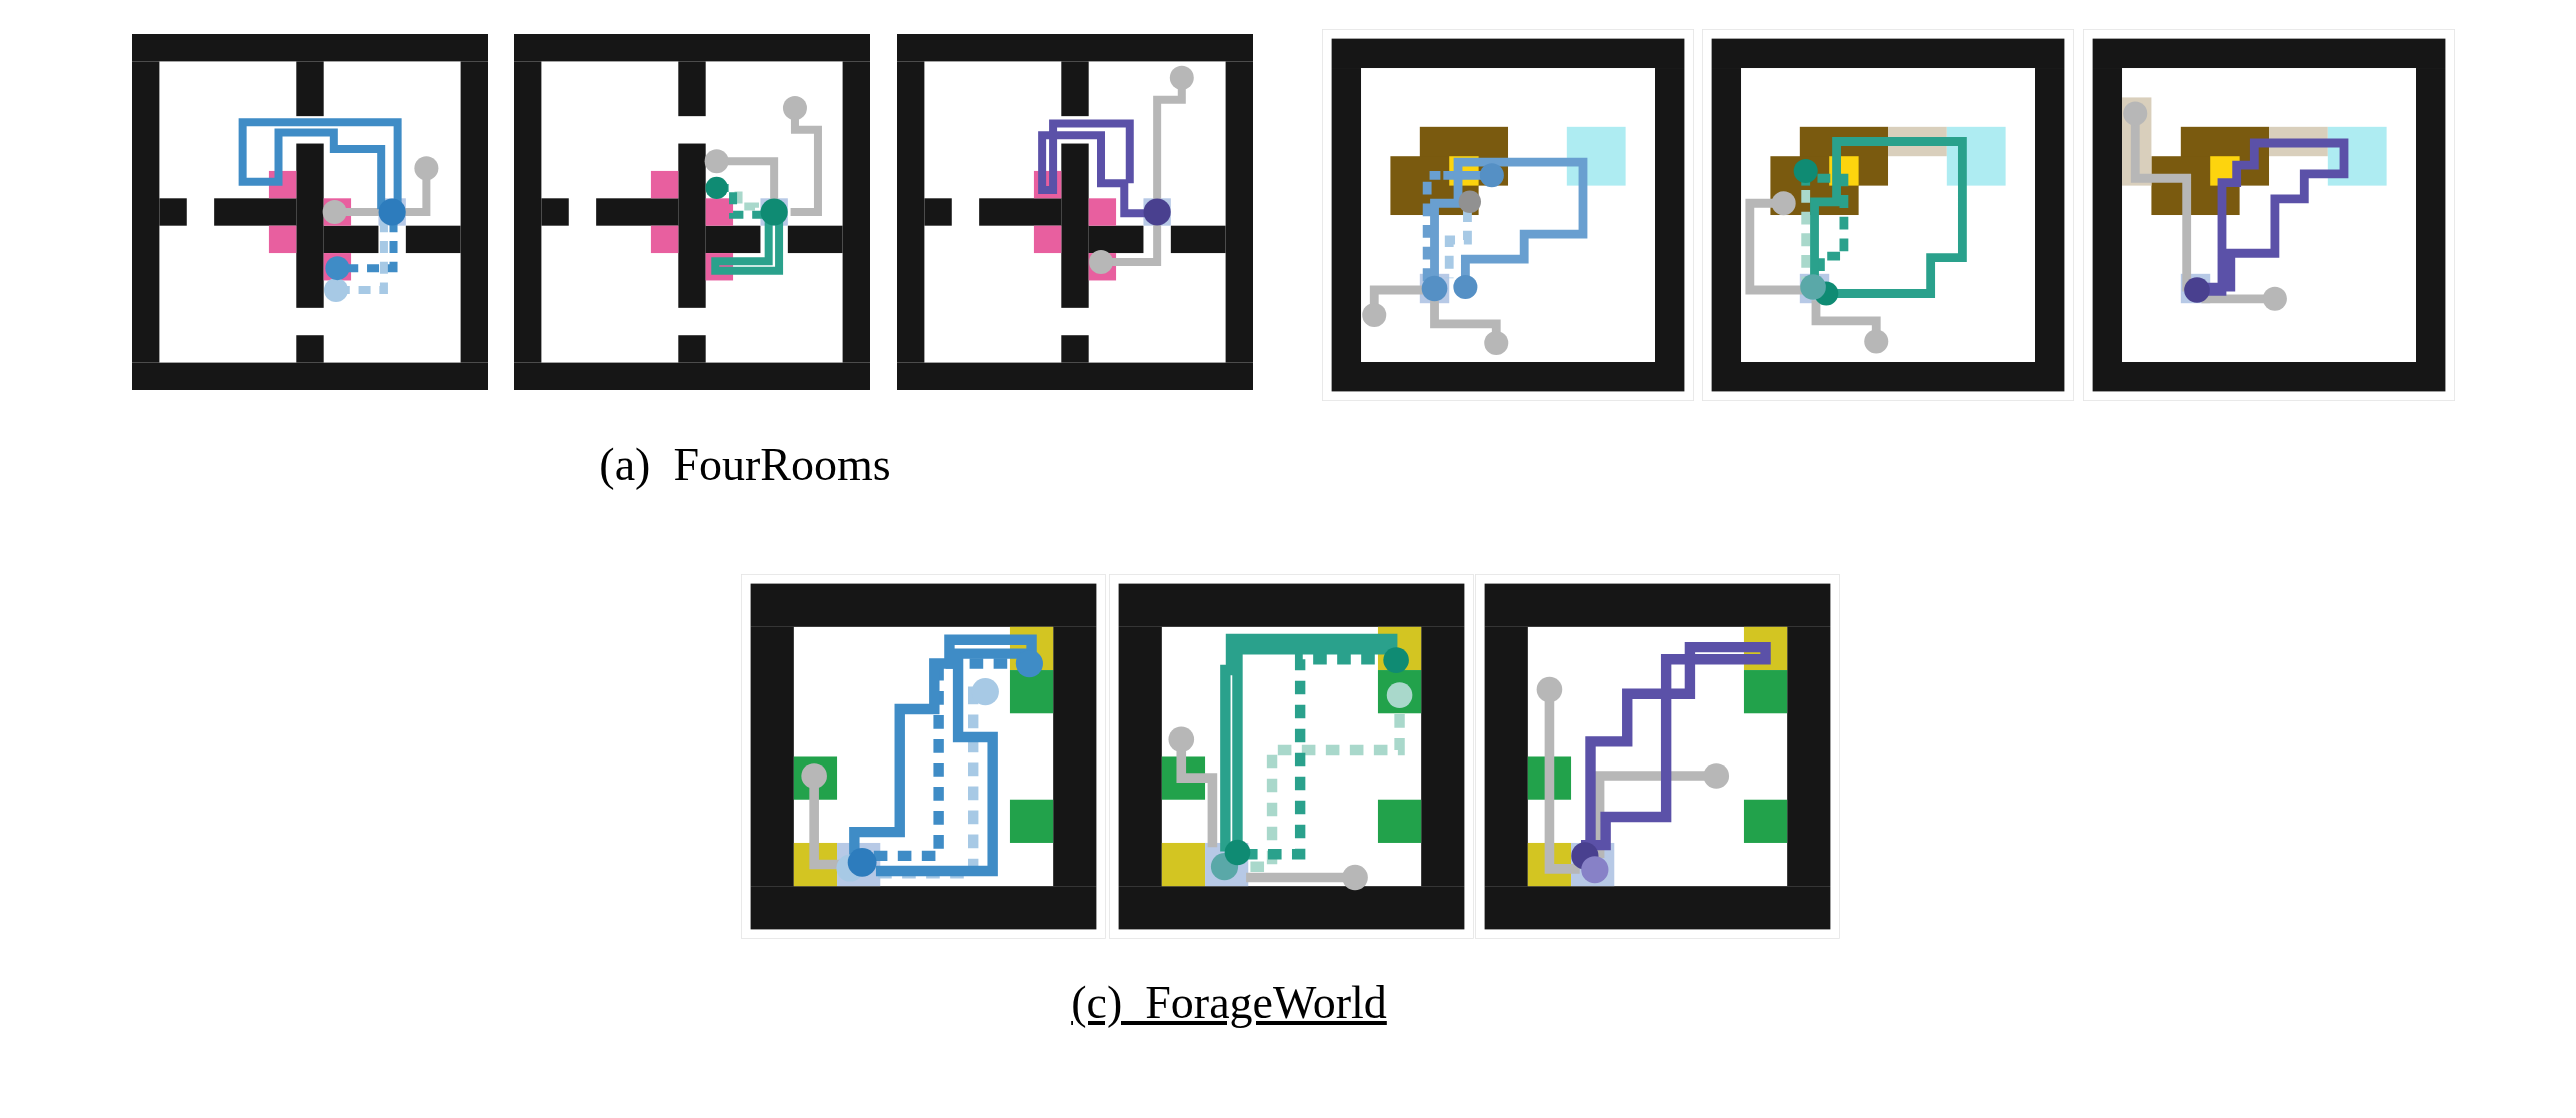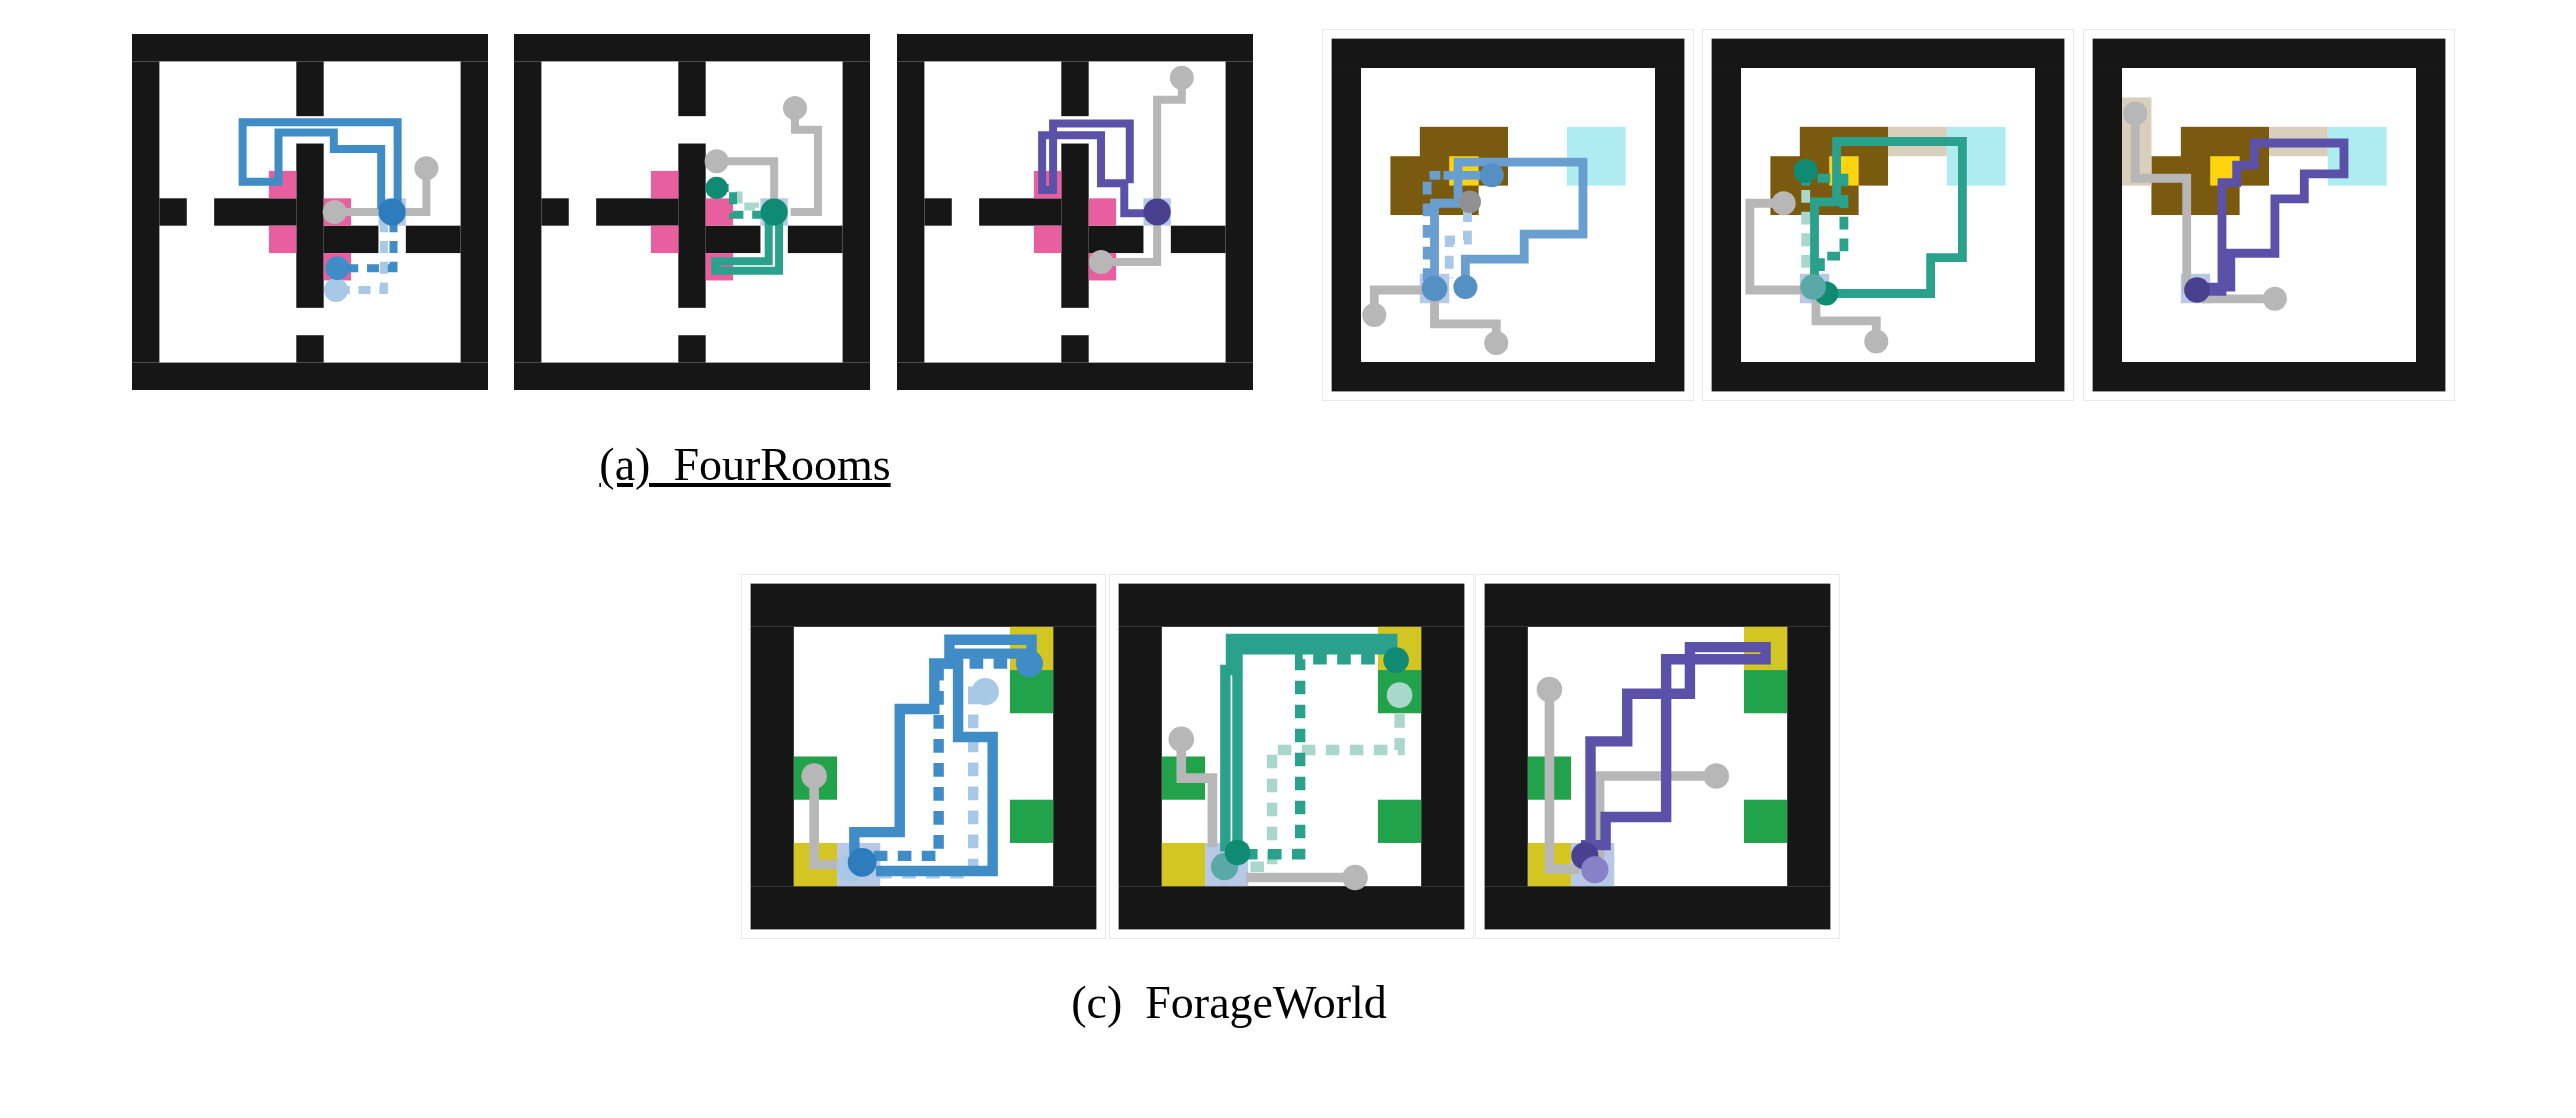--- a/index.html
+++ b/index.html
@@ -2,23 +2,23 @@
 <html style="font-size:13px"><head>
 <meta charset="utf-8">
 <style>
   html,body{margin:0;padding:0;background:#ffffff;}
   #page{position:relative;width:2576px;height:1118px;background:#ffffff;overflow:hidden;
         font-family:"Liberation Serif", serif;}
   #canvas{position:absolute;left:0;top:0;width:100%;height:100%;}
   #canvas svg{position:absolute;}
   .caption{position:absolute;transform:translateX(-50%);font-size:46px;color:#000;
            white-space:nowrap;font-family:"Liberation Serif", serif;}
-  .cap-a{left:745px;top:438px;text-decoration:underline;}
+  .cap-a{left:745px;top:438px;}
   .cap-b{left:1834px;top:438px;}
-  .cap-c{left:1229px;top:976px;}
+  .cap-c{left:1229px;top:976px;text-decoration:underline;}
 </style>
 </head>
 <body>
 
 <div id="page">
   <div id="canvas">
     <div class="caption cap-a">(a) FourRooms</div>
     <div class="caption cap-c">(c) ForageWorld</div>
   <svg width="356" height="356" style="left: 132px; top: 34px;" viewBox="0 0 445 445">
         <g transform="translate(0,0)">

